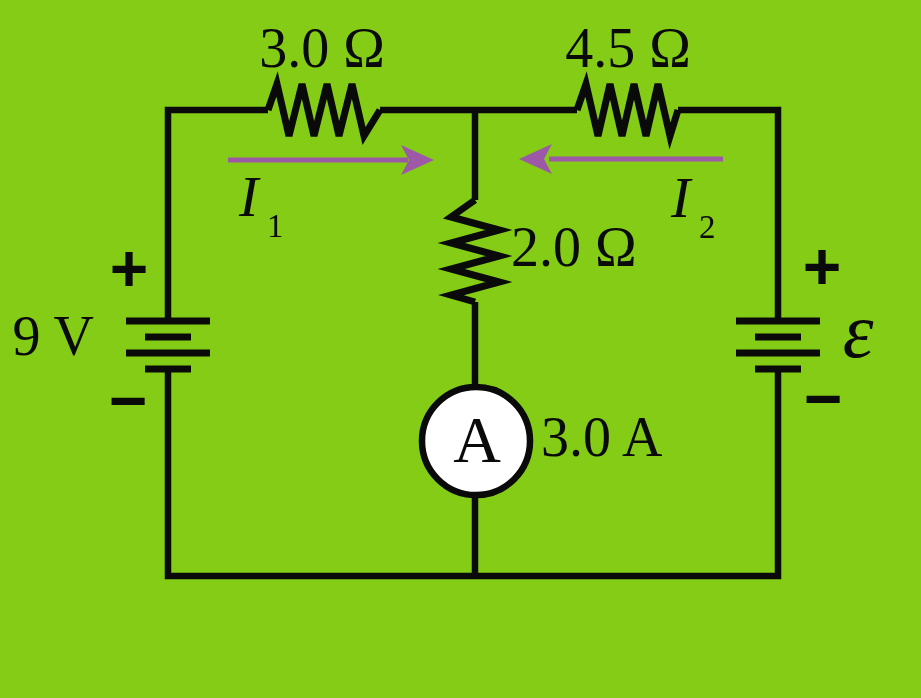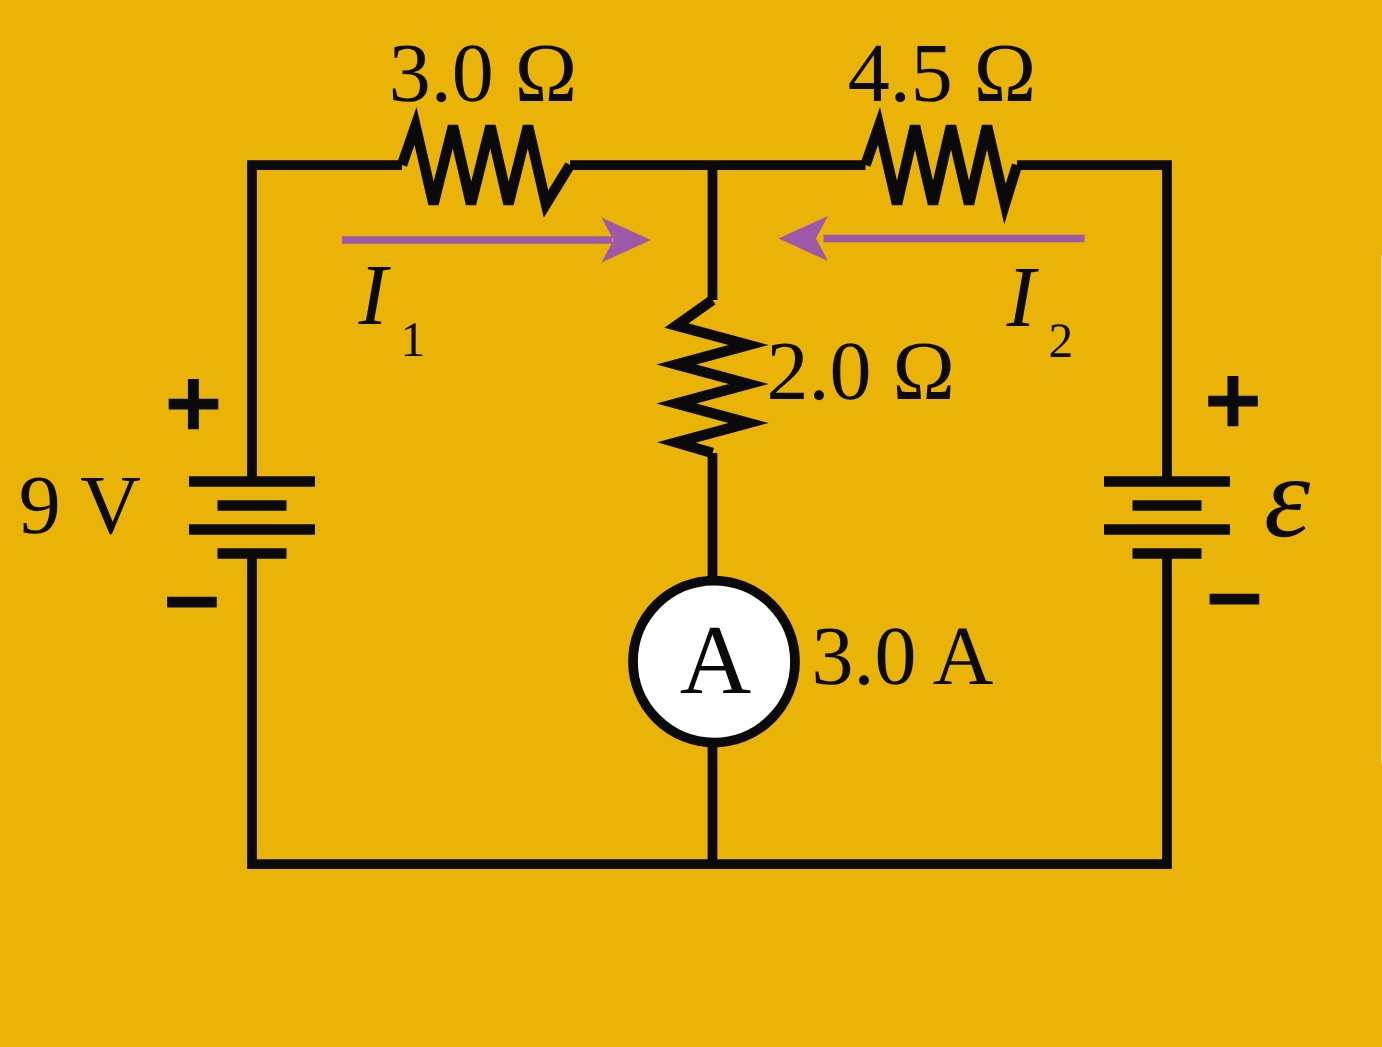--- a/index.html
+++ b/index.html
@@ -1,20 +1,20 @@
 <!DOCTYPE html>
 <html><head>
 <meta charset="utf-8">
 <style>
   html, body { margin: 0; padding: 0; background: #ffffff; }
   .stage {
     position: relative;
     width: 921px;
     height: 698px;
-    background: #eab308;
+    background: #84cc16;
     overflow: hidden;
     font-family: "Liberation Serif", "DejaVu Serif", serif;
   }
   svg { display: block; }
   text {
     font-family: "Liberation Serif", "DejaVu Serif", serif;
     fill: #0a0a0a;
   }
   .value-label { font-size: 56px; }
   .sub-label   { font-size: 33px; }

